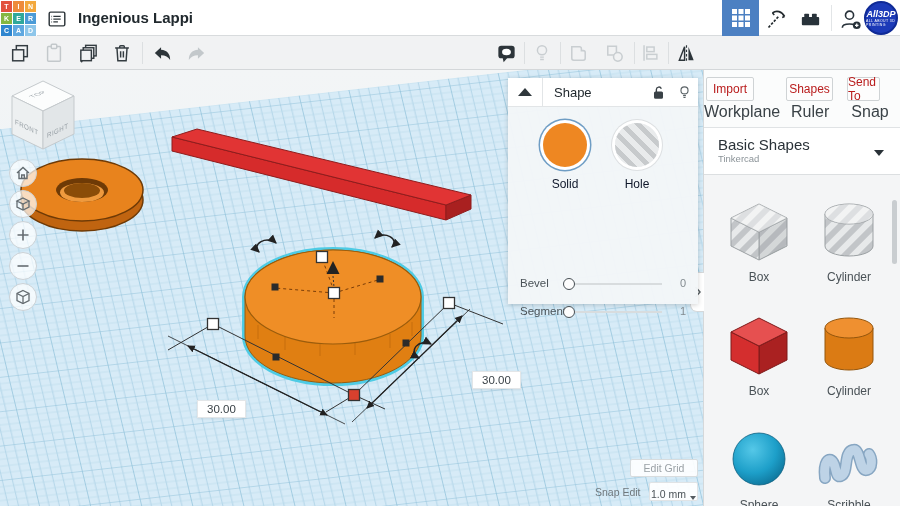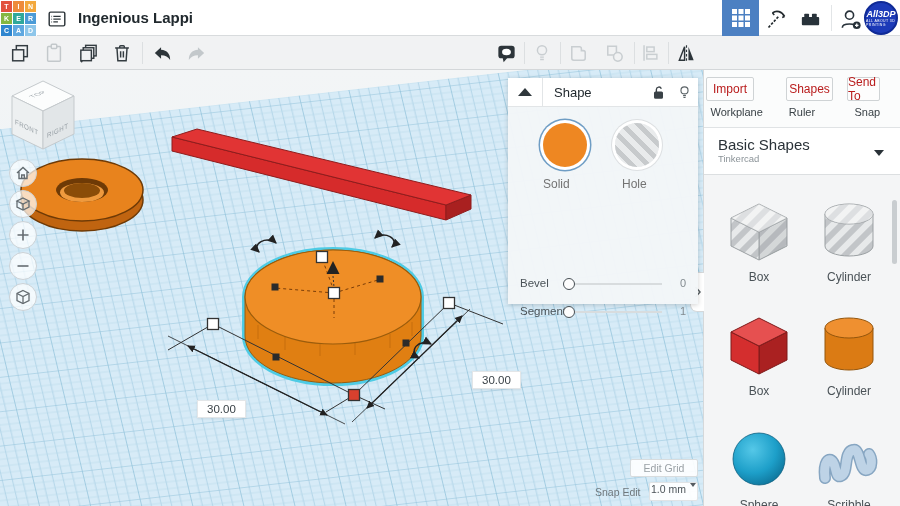--- a/index.html
+++ b/index.html
@@ -25,43 +25,43 @@
   .tool-ic{position:absolute;top:5px;width:24px;height:24px;display:flex;align-items:center;justify-content:center;cursor:pointer;}
   .tool-sep{position:absolute;top:6px;width:1px;height:22px;background:#dcdfe1;}
   .tool-btn{position:absolute;top:41px;height:24px;background:#fdfdfd;border:1px solid #cfd3d5;border-radius:2px;font-size:12px;color:#b91c1c;display:flex;align-items:center;justify-content:center;cursor:pointer;z-index:26;}
   
   #canvas{position:absolute;left:0;top:70px;width:703px;height:436px;background:linear-gradient(#f3f5f6,#e7f1f7);overflow:hidden;}
   #scene{position:absolute;left:0;top:0;}
   .navbtn{position:absolute;left:9px;width:28px;height:28px;border-radius:50%;background:rgba(255,255,255,.72);border:1px solid #ccd2d6;display:flex;align-items:center;justify-content:center;cursor:pointer;z-index:6;}
   .dimlabel{position:absolute;background:#fff;border:1px solid #e3e6e8;box-shadow:0 1px 2px rgba(0,0,0,.08);font-size:11.5px;color:#3a4247;padding:2px 9px;z-index:5;}
   #edit-grid{position:absolute;left:630px;top:389px;width:68px;height:18px;background:rgba(255,255,255,.9);border:1px solid #d8dcde;border-radius:2px;font-size:10.5px;color:#9aa1a6;display:flex;align-items:center;justify-content:center;cursor:pointer;z-index:6;}
   #snap-label{position:absolute;left:595px;top:416px;font-size:10.5px;color:#6f777c;z-index:6;}
-  #snap-select{position:absolute;left:649px;top:412px;width:49px;height:19px;background:rgba(255,255,255,.92);border:1px solid #e0e3e5;border-radius:2px;font-size:10.5px;color:#4a5257;display:flex;align-items:flex-start;justify-content:center;gap:4px;cursor:pointer;z-index:6;}
+  #snap-select{position:absolute;left:649px;top:412px;width:49px;height:19px;background:rgba(255,255,255,.92);border:1px solid #e0e3e5;border-radius:2px;font-size:10.5px;color:#4a5257;display:flex;align-items:flex-end;justify-content:center;gap:4px;cursor:pointer;z-index:6;}
   .caret{width:0;height:0;border-left:3.5px solid transparent;border-right:3.5px solid transparent;border-top:4px solid #555c61;}
   
   #shape-panel{position:absolute;left:508px;top:78px;width:190px;height:226px;z-index:20;box-shadow:0 1px 5px rgba(0,0,0,.18);}
   #sp-header{position:relative;height:29px;background:#fff;border-bottom:1px solid #e2e5e7;display:flex;align-items:center;}
   #sp-collapse{width:35px;height:29px;border-right:1px solid #e2e5e7;display:flex;align-items:center;justify-content:center;cursor:pointer;}
   #sp-title{font-size:13px;font-weight:normal;color:#21292e;margin-left:11px;flex:1;}
   #sp-body{position:relative;height:197px;background:rgba(243,246,248,.97);}
   .swatch{position:absolute;width:44px;height:44px;border-radius:50%;cursor:pointer;}
   #swatch-solid{left:35px;top:16px;background:#ee8722;box-shadow:0 0 0 3px #fff,0 0 0 4.5px #6f9dc4;}
   #swatch-hole{left:107px;top:16px;background:repeating-linear-gradient(45deg,#c7cacc 0 5px,#e9ebec 5px 11px);box-shadow:0 0 0 3px #fff,0 0 0 4px #dde0e2;}
-  .swlabel{position:absolute;top:70px;width:44px;text-align:left;font-size:12px;color:#737373;}
+  .swlabel{position:absolute;top:70px;width:44px;text-align:center;font-size:12px;color:#0f172a;}
   .sliderrow{position:absolute;left:12px;width:166px;height:16px;}
   .sl-label{position:absolute;left:0;top:1px;font-size:11.5px;color:#4a5257;}
   .sl-track{position:absolute;left:48px;top:7px;width:94px;height:2px;background:#d8dcde;cursor:pointer;}
   .sl-fill{position:absolute;left:0;top:0;height:2px;background:#474f54;}
   .sl-knob{position:absolute;top:-5.5px;width:12px;height:12px;border-radius:50%;background:#fdfdfd;border:1.5px solid #474f54;cursor:pointer;}
   .sl-value{position:absolute;right:0;top:1px;font-size:11px;color:#838b90;}
   
   #sidebar{position:absolute;left:703px;top:70px;width:197px;height:436px;background:#f4f5f6;border-left:1px solid #d5d8da;z-index:10;}
   #sb-tools{position:absolute;left:0;top:0;width:100%;height:58px;background:#fbfcfc;border-bottom:1px solid #e0e3e5;display:flex;}
   .sb-tool{flex:1;display:flex;flex-direction:column;align-items:center;justify-content:center;gap:3px;cursor:pointer;}
-  .sb-tool span{font-size:11px;color:#3a4247;}
+  .sb-tool span{font-size:16px;color:#3a4247;}
   #sb-dropdown{position:absolute;left:0;top:58px;width:100%;height:47px;background:#fff;border-bottom:1px solid #dcdfe1;padding:6px 14px;cursor:pointer;}
   #sb-group{font-size:9.5px;color:#8b9398;}
   #sb-libname{font-size:15px;color:#2a3238;margin-top:2px;}
   #sb-caret{position:absolute;right:16px;top:22px;}
   .shape-cell{position:absolute;width:78px;text-align:center;cursor:pointer;}
   .shape-cell .lbl{display:block;margin-top:4px;font-size:12px;color:#4a5257;}
   #sb-scroll{position:absolute;right:3px;top:130px;width:5px;height:64px;background:#c9cdd0;border-radius:3px;}
   #sb-collapse-tab{position:absolute;left:690px;top:272px;width:14px;height:40px;background:#fff;border:1px solid #d5d8da;border-right:none;border-radius:7px 0 0 7px;display:flex;align-items:center;justify-content:center;color:#6b7artner;cursor:pointer;z-index:12;font-size:10px;color:#5a6266;}
 </style>
 </head>
@@ -386,21 +386,21 @@
         <svg width="17" height="17" viewBox="0 0 24 24" fill="none" stroke="#5a6266" stroke-width="1.6">
             <circle cx="12" cy="9" r="5"></circle>
             <path d="M10 16.5h4M10.5 19h3"></path>
           </svg>
       </div>
     </div>
     <div id="sp-body">
       <div class="swatch" id="swatch-solid"></div>
       <div class="swatch" id="swatch-hole"></div>
       <div class="swlabel" style="left:35px">Solid</div>
-      <div class="swlabel" style="left:114px">Hole</div>
+      <div class="swlabel" style="left:107px">Hole</div>
 
       <div class="sliderrow" style="top:169px">
         <span class="sl-label">Bevel</span>
         <div class="sl-track">
             <div class="sl-knob" style="left:-5px"></div>
           </div>
         <span class="sl-value">0</span>
       </div>
       <div class="sliderrow" style="top:197px">
         <span class="sl-label">Segments</span>

